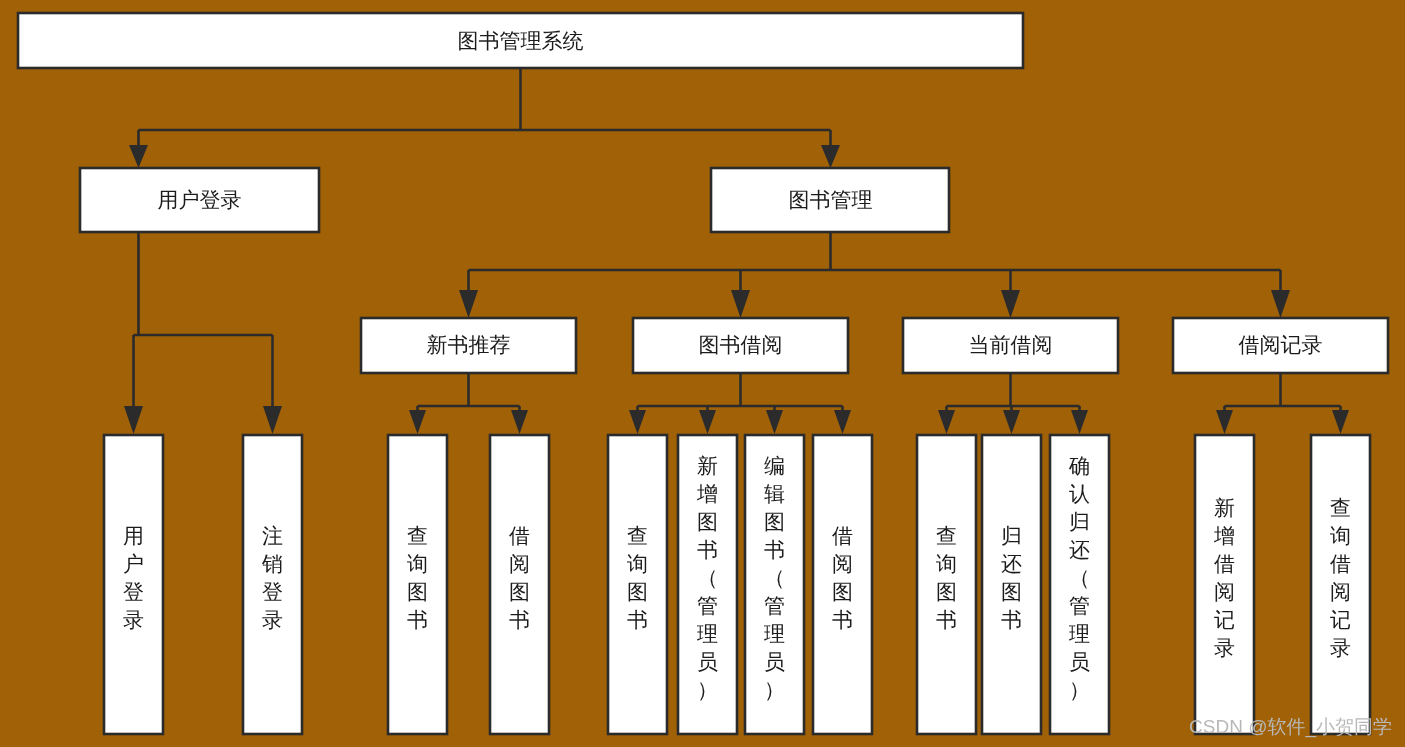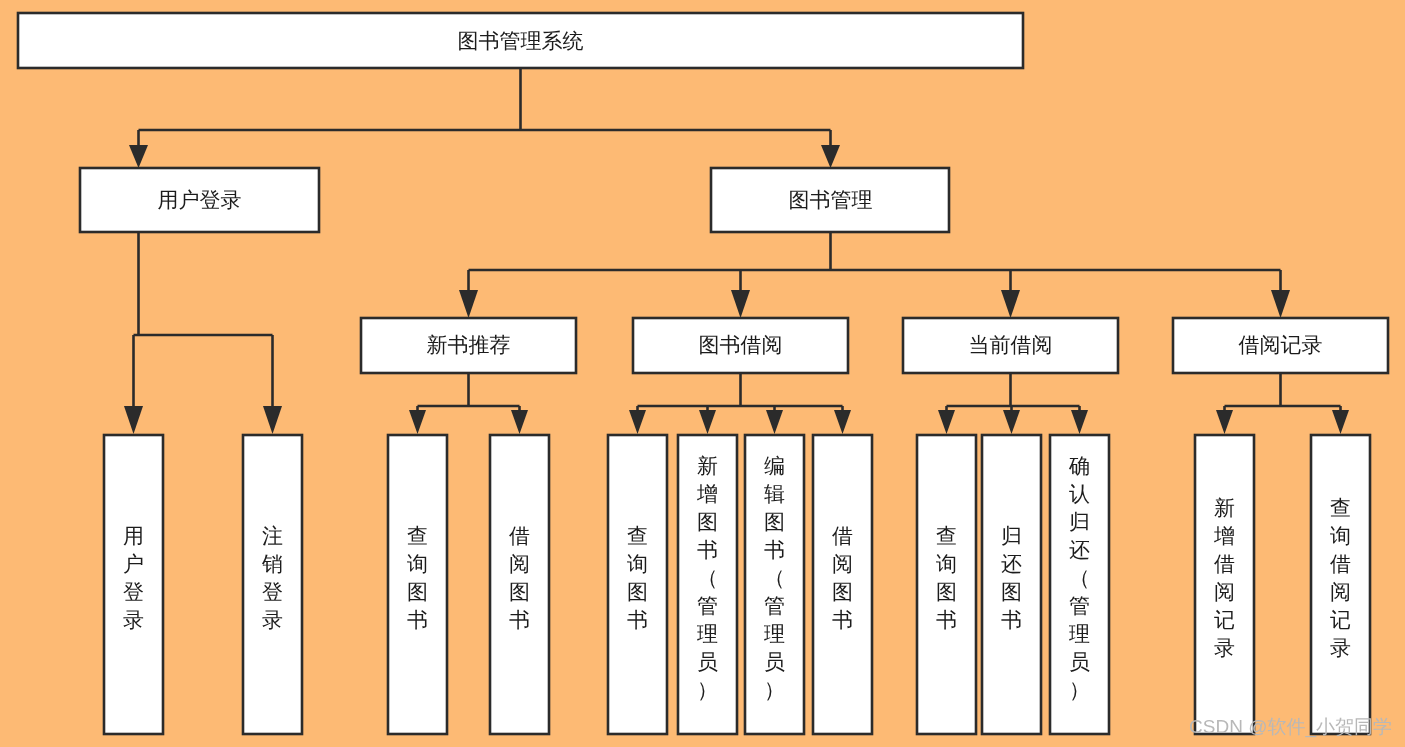--- a/index.html
+++ b/index.html
@@ -11,21 +11,21 @@
   body {
     width: 1405px;
     height: 747px;
     font-family: "Liberation Sans", "DejaVu Sans", sans-serif;
     overflow: hidden;
   }
   #diagram-root {
     position: relative;
     width: 1405px;
     height: 747px;
-    background: #fdba74;
+    background: #a16207;
     text-align: center;
   }
   svg.diagram-canvas {
     position: absolute;
     left: 0;
     top: 0;
     width: 1405px;
     height: 747px;
     display: block;
   }

